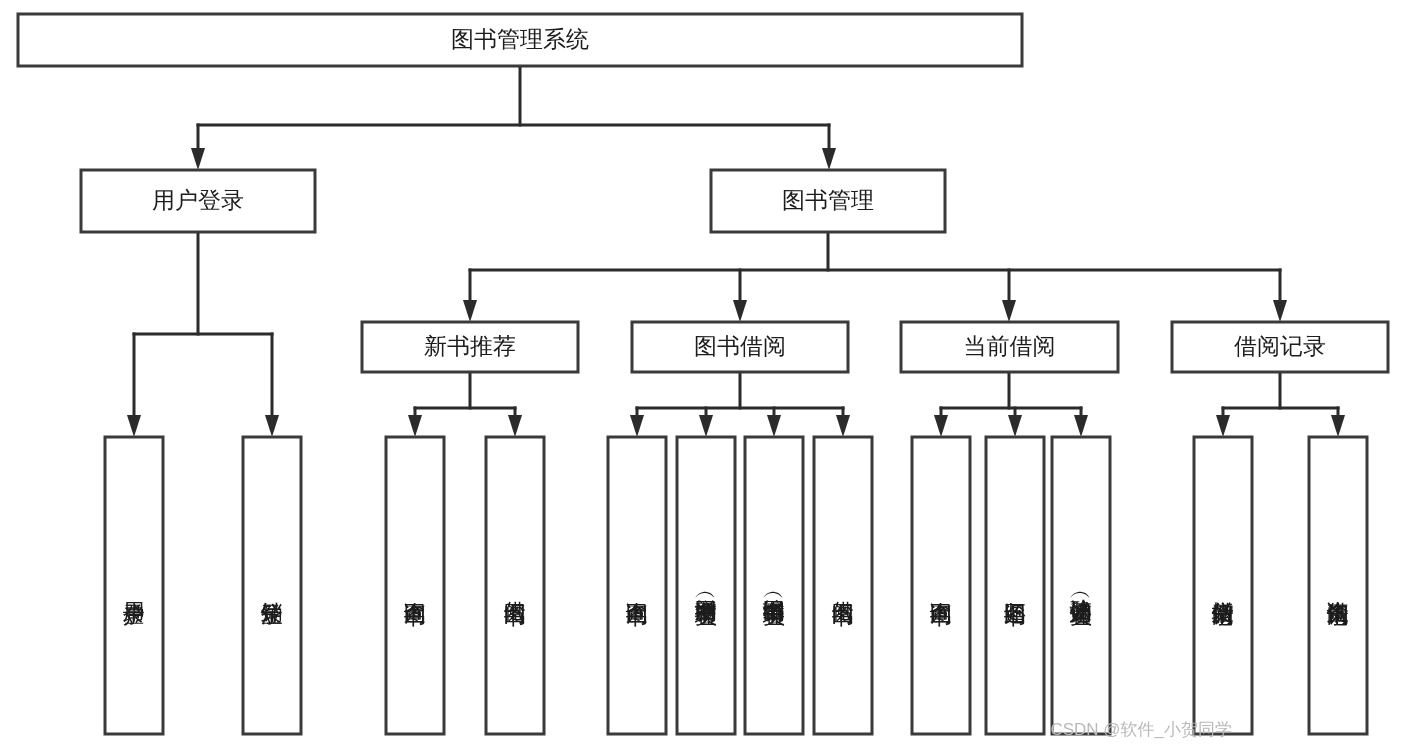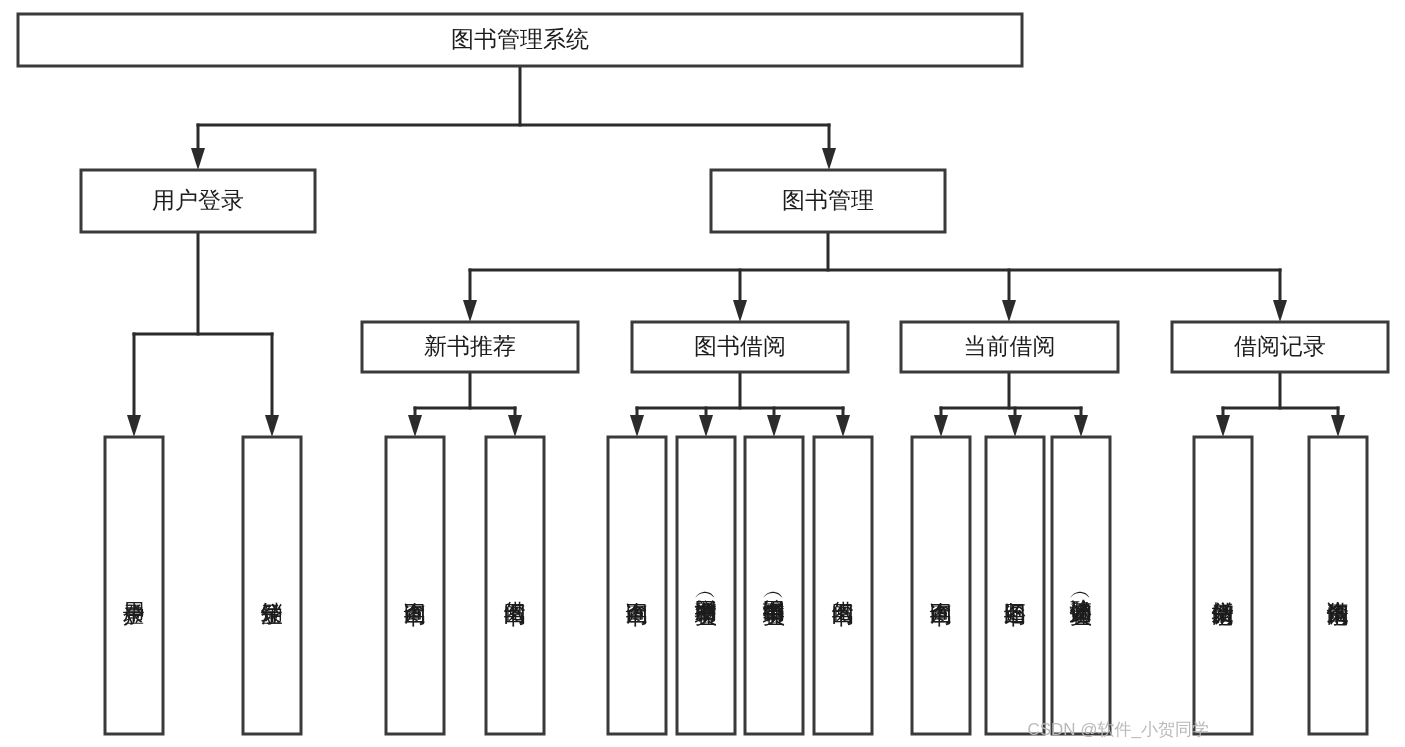--- a/index.html
+++ b/index.html
@@ -56,21 +56,21 @@
     line-height: 1.06;
     color: #1c1c1c;
     writing-mode: vertical-rl;
     text-orientation: upright;
     white-space: nowrap;
     pointer-events: none;
     letter-spacing: 1px;
   }
   .watermark {
     position: absolute;
-    right: 23px;
+    right: 0;
     bottom: 6px;
     font-family: "Liberation Sans", "DejaVu Sans", sans-serif;
     font-size: 17px;
     color: #b9b9b9;
     white-space: nowrap;
     pointer-events: none;
   }
 </style>
 </head>
 <body>

